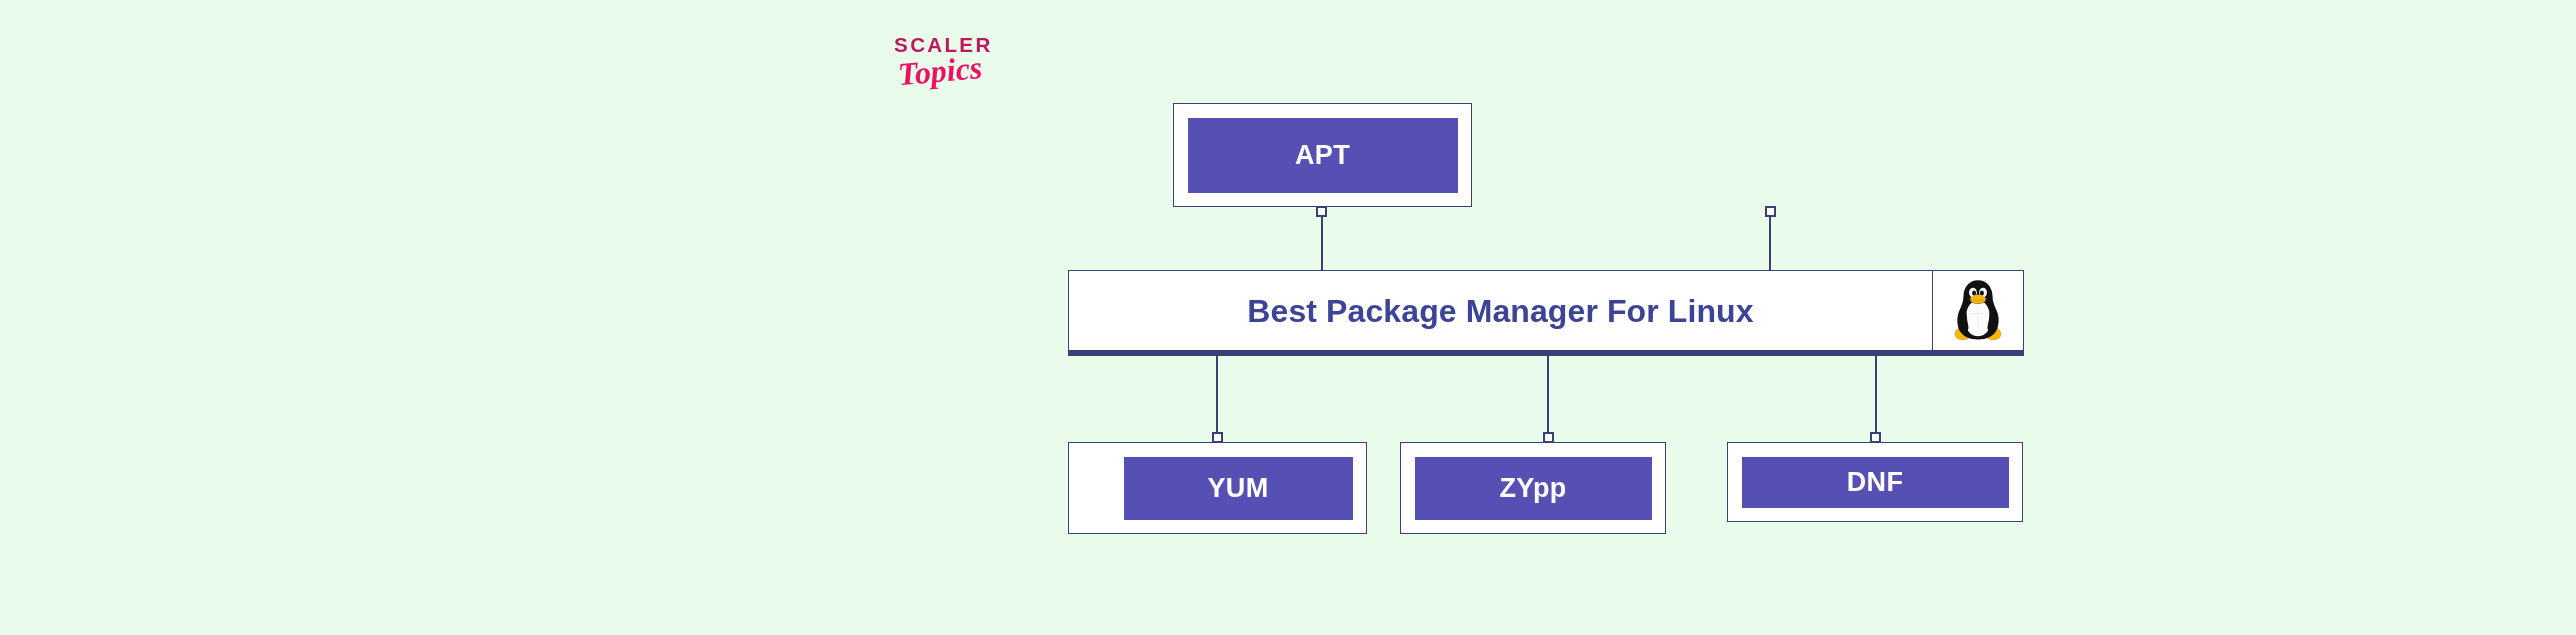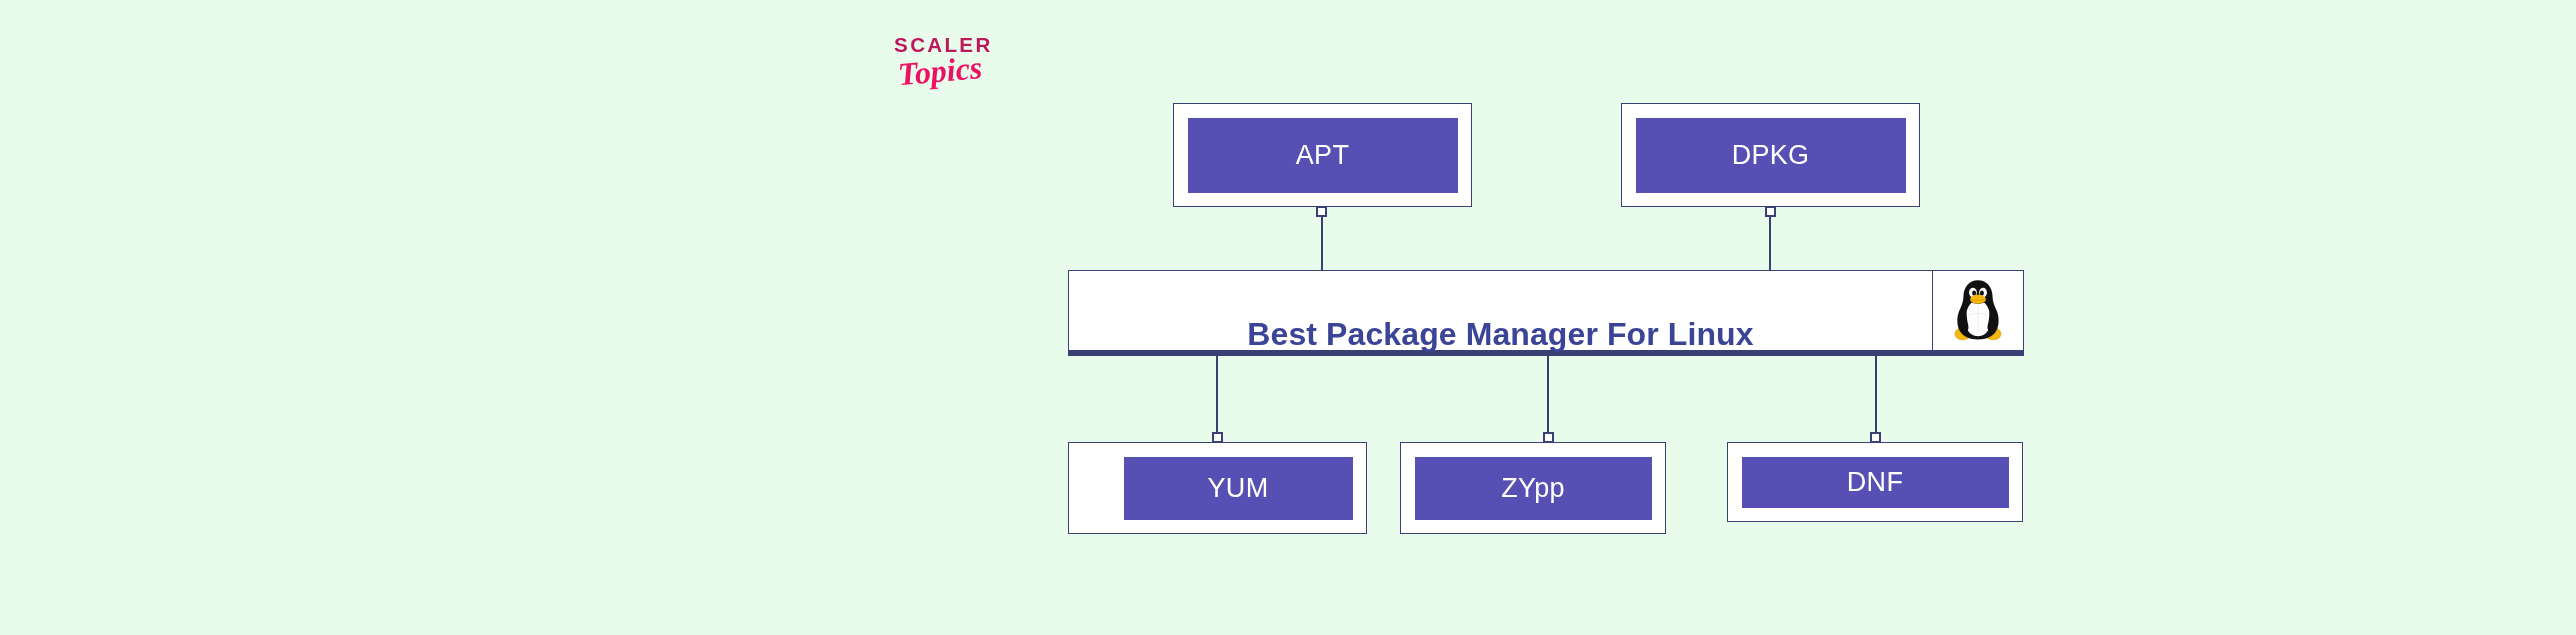--- a/index.html
+++ b/index.html
@@ -65,21 +65,21 @@
     background: #5750b4;
     width: calc(100% - 27px);
     height: calc(100% - 27px);
     display: flex;
     align-items: center;
     justify-content: center;
   }
   .node-label {
     color: #ffffff;
     font-size: 27px;
-    font-weight: 400;
+    font-weight: 700;
     letter-spacing: 0.3px;
     line-height: 1;
     font-family: "Liberation Sans", sans-serif;
   }
 
   
   .root-box {
     position: absolute;
     left: 1068px;
     top: 270px;
@@ -88,21 +88,21 @@
     background: #ffffff;
     border: 1.5px solid #3b4074;
     border-bottom: 6.7px solid #3b4074;
     box-sizing: border-box;
     display: flex;
     align-items: stretch;
   }
   .root-title-cell {
     flex: 1 1 auto;
     display: flex;
-    align-items: flex-end;
+    align-items: center;
     justify-content: center;
     border-right: 1.5px solid #3b4074;
   }
   .root-title {
     color: #3b4496;
     font-size: 32px;
     font-weight: 700;
     letter-spacing: 0.1px;
     line-height: 1;
     white-space: nowrap;
@@ -145,25 +145,20 @@
     <div class="logo-scaler">SCALER</div>
     <div class="logo-topics">Topics</div>
   </div>
 
   <div class="node" style="left:1173px; top:103px; width:299px; height:104px;">
     <div class="node-fill">
       <span class="node-label">APT</span>
     </div>
   </div>
 
-  <div class="node" style="left:1621px; top:103px; width:299px; height:104px;">
-    <div class="node-fill">
-      <span class="node-label">DPKG</span>
-    </div>
-  </div>
 
   <div class="conn-line" style="left:1321px; top:216px; height:56px;"></div>
   <div class="conn-sq" style="left:1316px; top:206px;"></div>
 
   <div class="conn-line" style="left:1769px; top:216px; height:56px;"></div>
   <div class="conn-sq" style="left:1765px; top:206px;"></div>
 
   <div class="root-box">
     <div class="root-title-cell">
       <span class="root-title">Best Package Manager For Linux</span>

